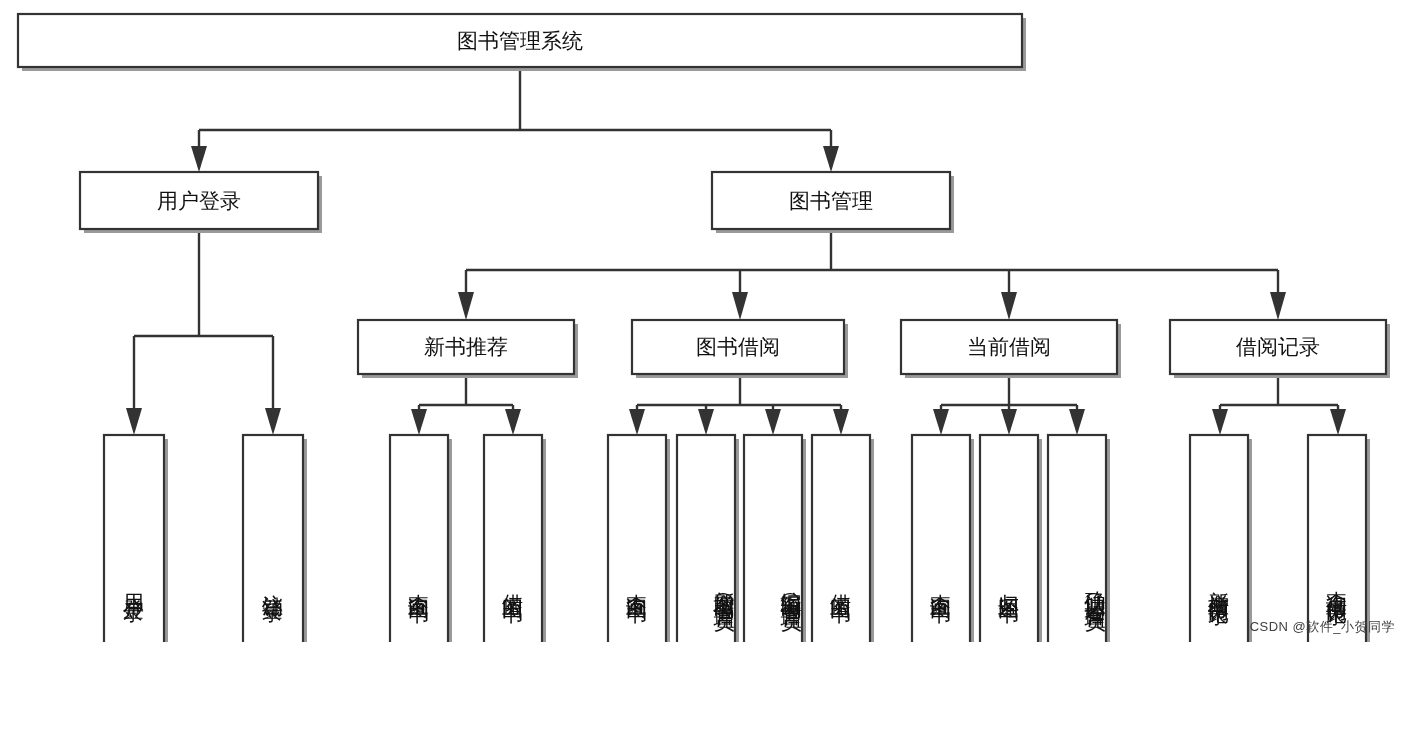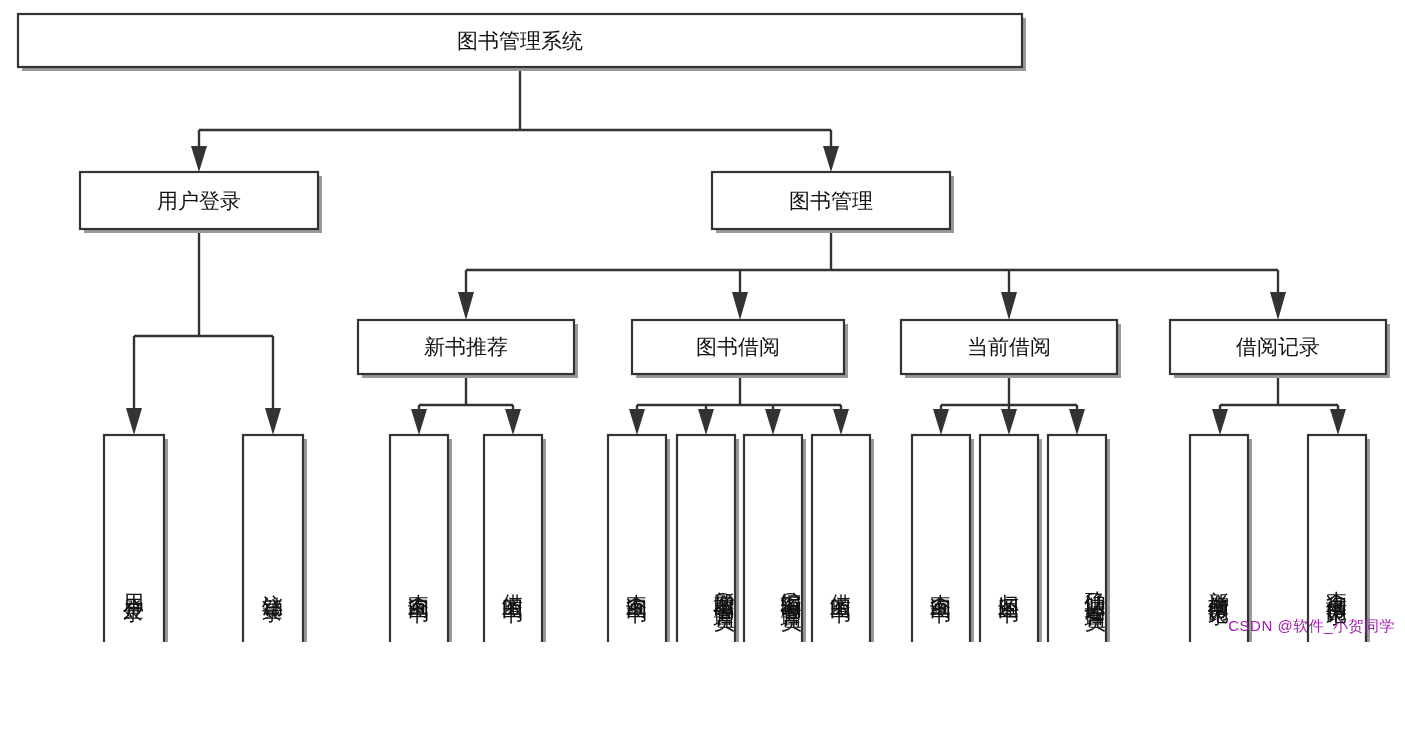--- a/index.html
+++ b/index.html
@@ -62,22 +62,22 @@
     display: flex;
     align-items: center;
     justify-content: center;
     pointer-events: none;
   }
   .watermark {
     position: absolute;
     right: 10px;
     bottom: 6px;
     font-family: "Liberation Sans", "DejaVu Sans", sans-serif;
-    font-size: 15px;
-    color: #a21caf;
+    font-size: 13px;
+    color: #404040;
     white-space: nowrap;
     letter-spacing: 0.5px;
   }
 </style>
 </head>
 <body>
 
 <div id="diagram-root">
 
   <svg id="tree-svg" viewBox="0 0 1405 747">

